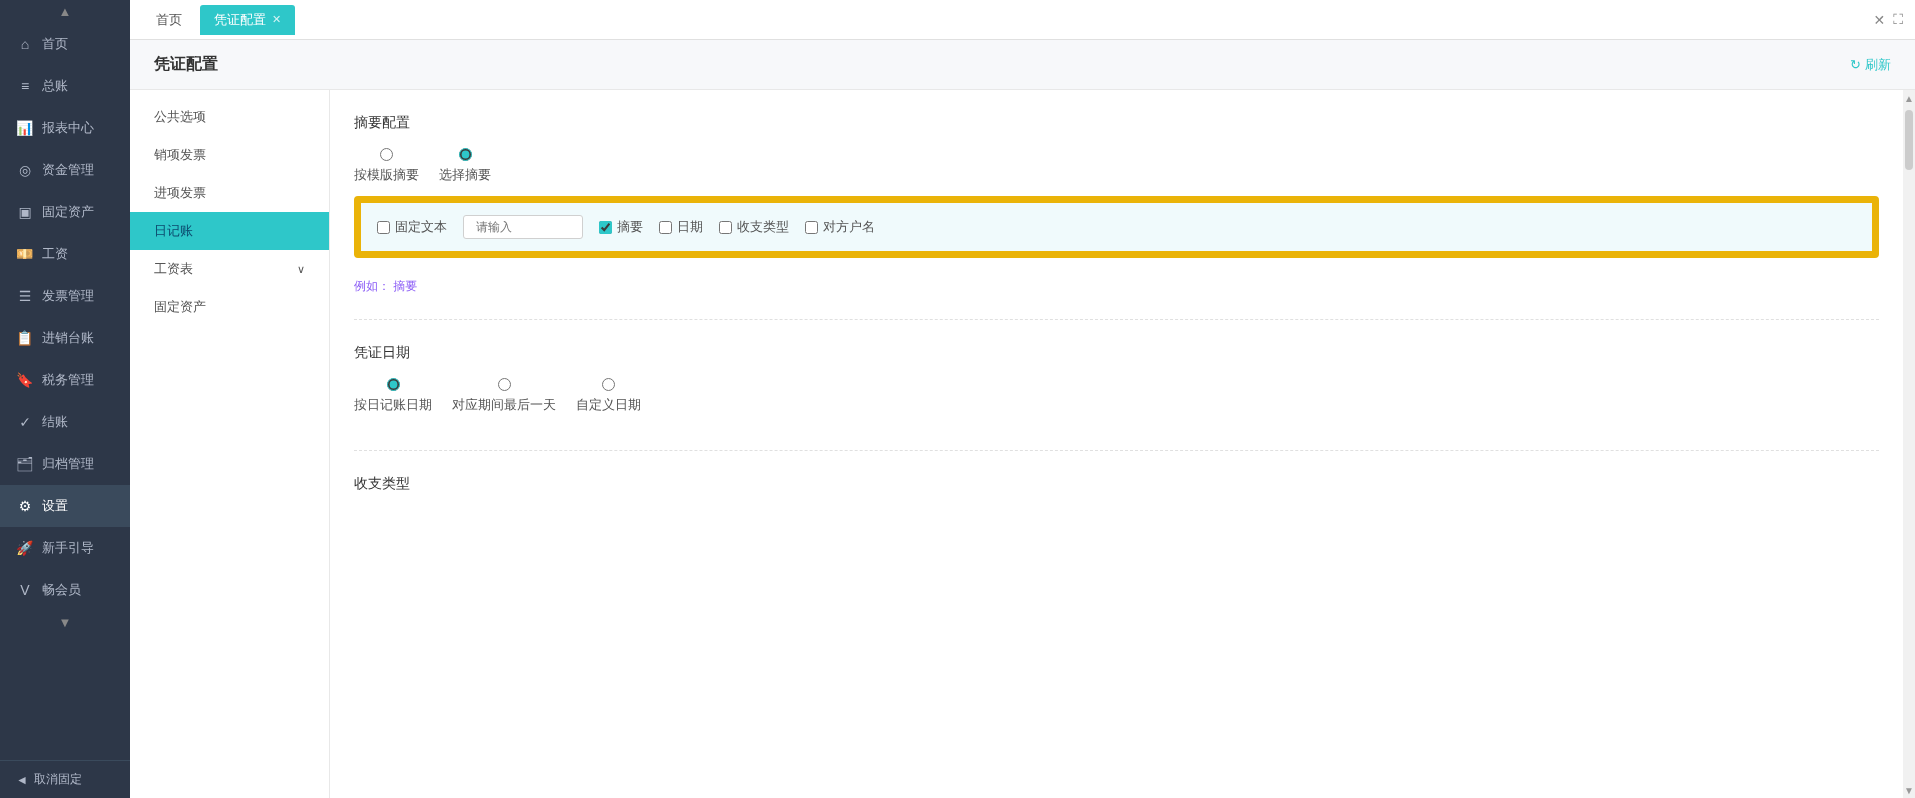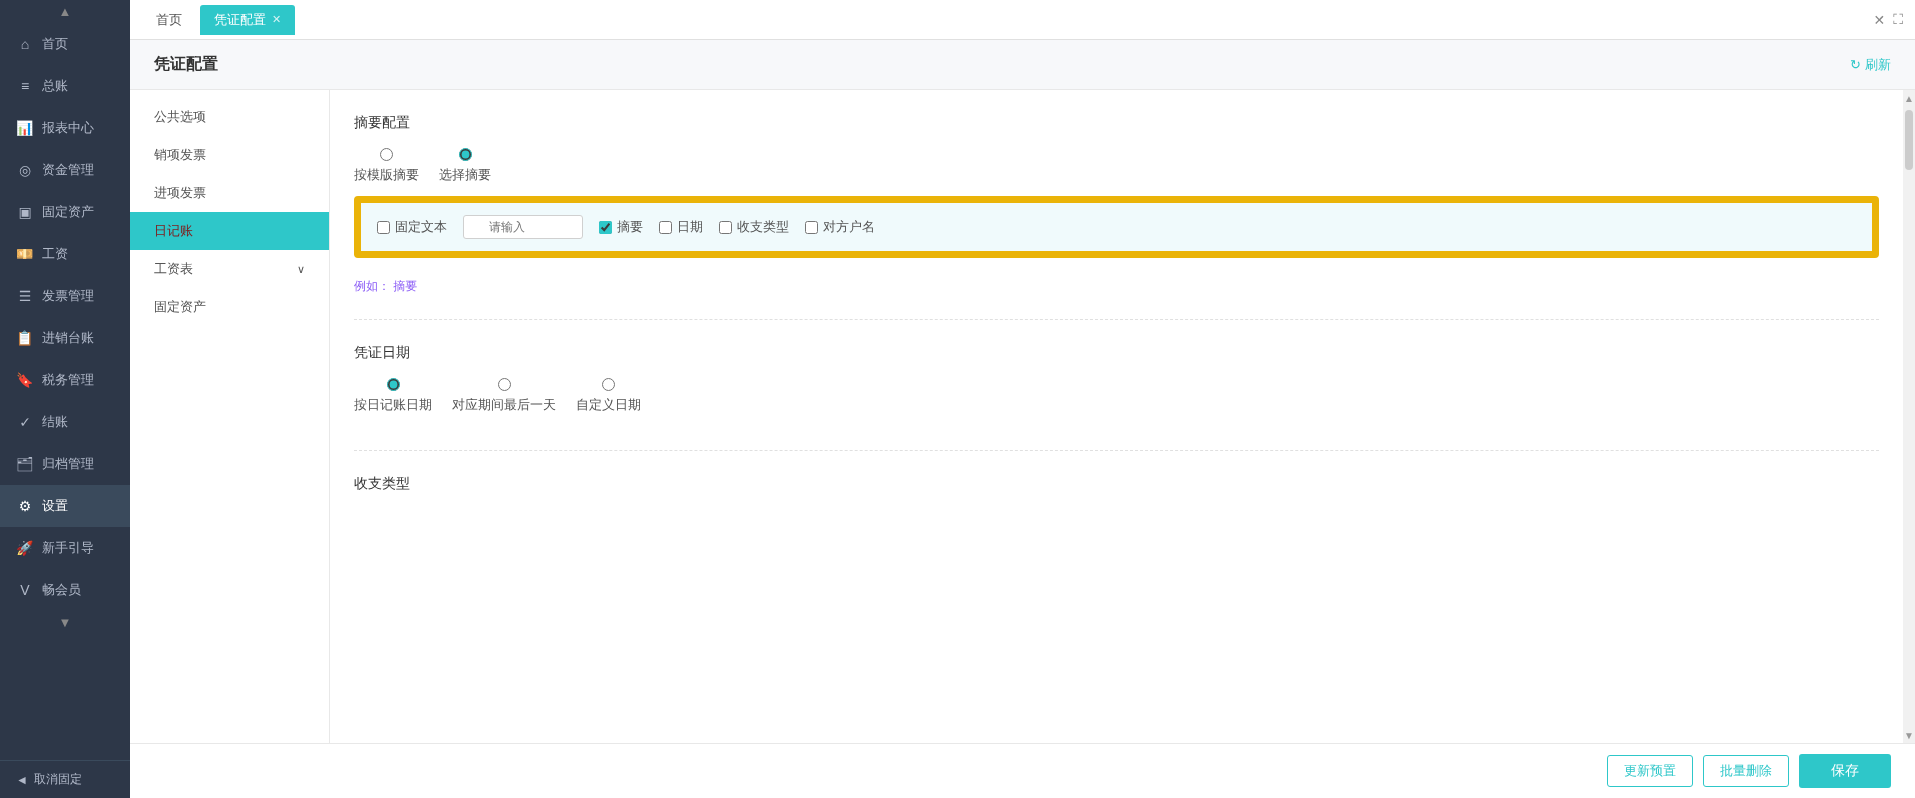--- a/index.html
+++ b/index.html
@@ -117,21 +117,21 @@
       overflow-y: auto;
       flex-shrink: 0;
     }
     .left-nav-item {
       padding: 10px 24px;
       cursor: pointer;
       color: #555;
       font-size: 13px;
       display: flex; align-items: center; justify-content: space-between;
     }
-    .left-nav-item.active { background: #2ec7c9; color: #7f1d1d; }
+    .left-nav-item.active { background: #2ec7c9; color: #0c4a6e; }
     .left-nav-item .chevron { font-size: 11px; }
 
     
     .right-content {
       flex: 1;
       overflow-y: auto;
       padding: 24px;
       background: #fff;
     }
 
@@ -162,21 +162,21 @@
       display: flex;
       align-items: center;
       gap: 16px;
       flex-wrap: wrap;
     }
     .checkbox-item { display: flex; align-items: center; gap: 5px; cursor: pointer; color: #555; font-size: 13px; }
     .checkbox-item input[type=checkbox] { accent-color: #2ec7c9; cursor: pointer; }
     .text-input {
       border: 1px solid #d0d0d0;
       border-radius: 3px;
-      padding: 4px 25px;
+      padding: 4px 12px;
       font-size: 12px;
       color: #999;
       width: 120px;
       outline: none;
     }
     .example-text { margin-top: 20px; font-size: 12px; color: #8b5cf6; }
 
     
     .bottom-bar {
       background: #fff;
@@ -430,18 +430,13 @@
     </div>
 
     <div class="vertical-scrollbar">
       <div class="scroll-arrow">▲</div>
       <div class="scroll-thumb"></div>
       <div style="flex:1"></div>
       <div class="scroll-arrow">▼</div>
     </div>
   </div>
 
-  <div class="bottom-bar">
-    <button class="btn-update">更新预置</button>
-    <button class="btn-delete">批量删除</button>
-    <button class="btn-save">保存</button>
-  </div>
 </div>
 
 </body></html>

